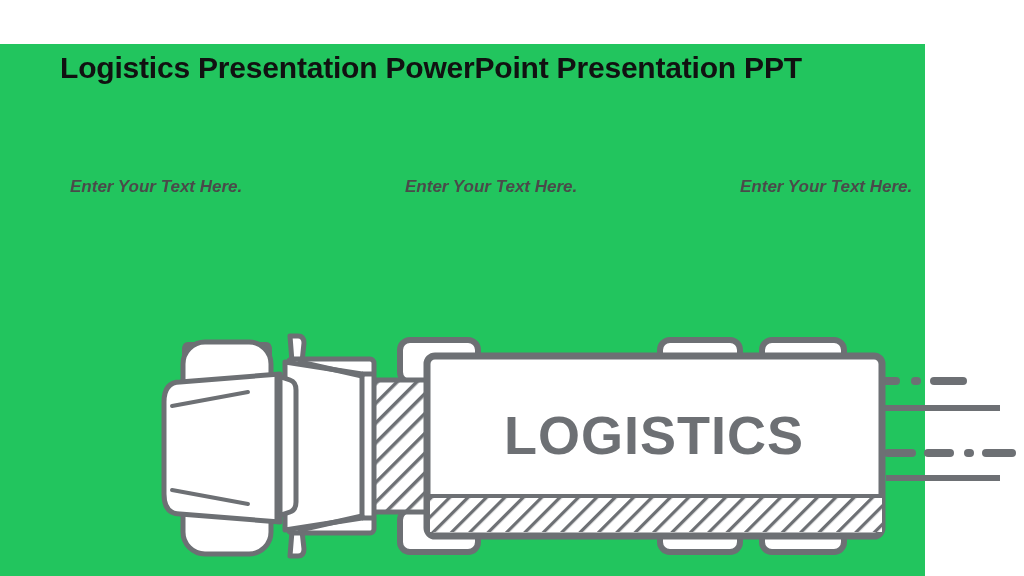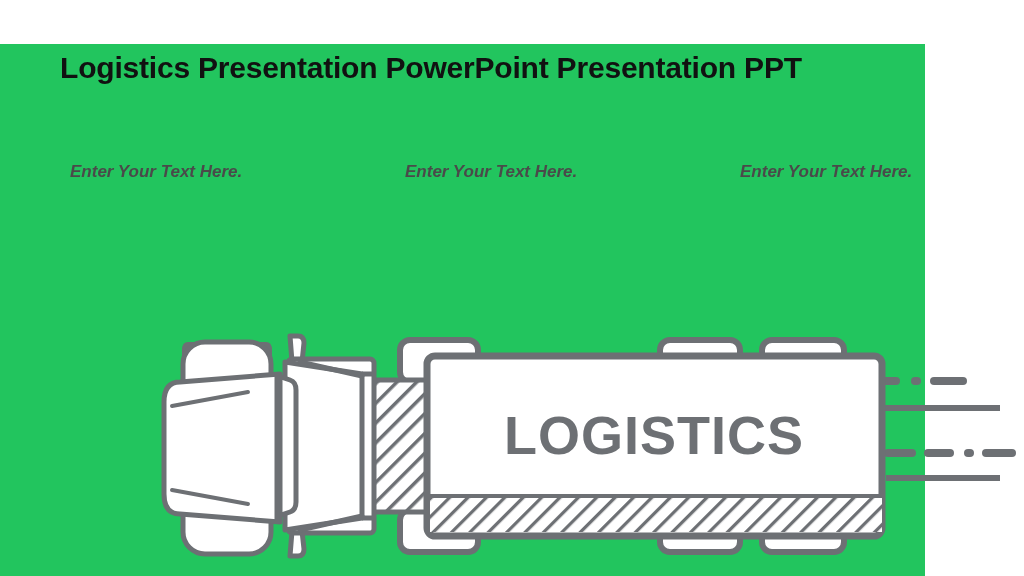--- a/index.html
+++ b/index.html
@@ -30,21 +30,21 @@
     font-family: "Liberation Sans", sans-serif;
     font-size: 30px;
     font-weight: bold;
     color: #111111;
     letter-spacing: -0.2px;
     white-space: nowrap;
     line-height: 38px;
   }
   .placeholder-text {
     position: absolute;
-    top: 116px;
+    top: 131px;
     font-family: "Liberation Sans", sans-serif;
     font-size: 17px;
     font-weight: bold;
     font-style: italic;
     color: #4a4a4a;
     white-space: nowrap;
     line-height: 24px;
   }
   #ph-1 { left: 70px; }
   #ph-2 { left: 405px; }

